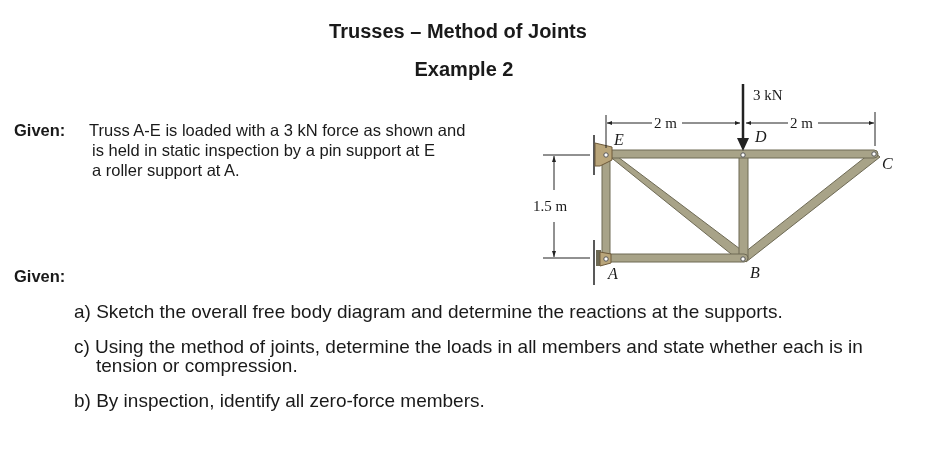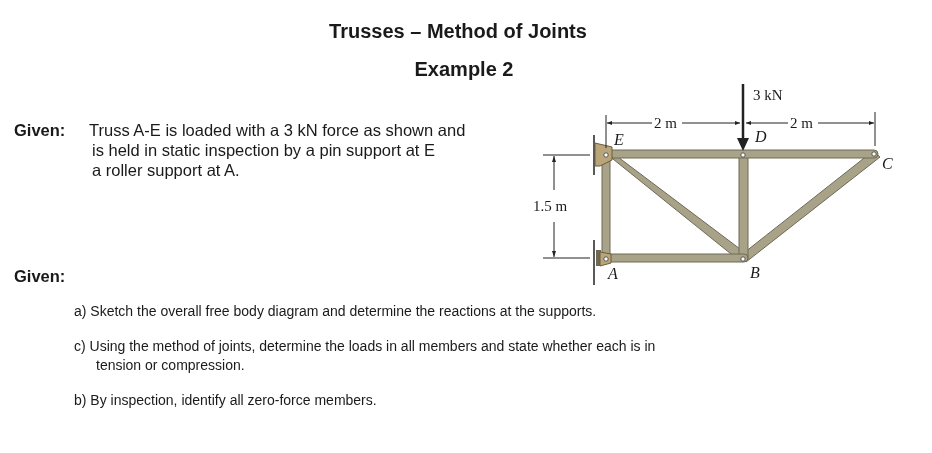--- a/index.html
+++ b/index.html
@@ -7,21 +7,21 @@
          font-family:"Liberation Sans", sans-serif; color:#1a1a1a; }
   .title { position:absolute; left:0; width:932px; text-align:center; font-weight:bold; font-size:20px; }
   #title1 { top:20px; left:-8px; }
   #title2 { top:58px; left:-2px; }
   .given { position:absolute; left:14px; top:120px; font-size:16.5px; line-height:20px; }
   .given .label { font-weight:bold; position:absolute; left:0; top:0; }
   .given .body { position:absolute; left:75px; top:0; width:480px; }
   .given .body div { white-space:nowrap; }
   .given .body .cont { padding-left:3px; }
   .find-label { position:absolute; left:14px; top:267px; font-size:16.5px; font-weight:bold; }
-  .find-list { position:absolute; left:74px; top:302px; font-size:14px; line-height:19px; }
+  .find-list { position:absolute; left:74px; top:302px; font-size:19px; line-height:19px; }
   .find-item { position:relative; margin-bottom:16px; white-space:nowrap; }
   .find-item .cont2 { padding-left:22px; }
   svg.figure { position:absolute; left:0; top:0; }
   .fig-text { font-family:"Liberation Serif", serif; font-size:15px; fill:#1a1a1a; }
   .fig-italic { font-family:"Liberation Serif", serif; font-style:italic; font-size:16px; fill:#1a1a1a; }
 </style>
 </head>
 <body>
 
 <div class="title" id="title1">Trusses – Method of Joints</div>

